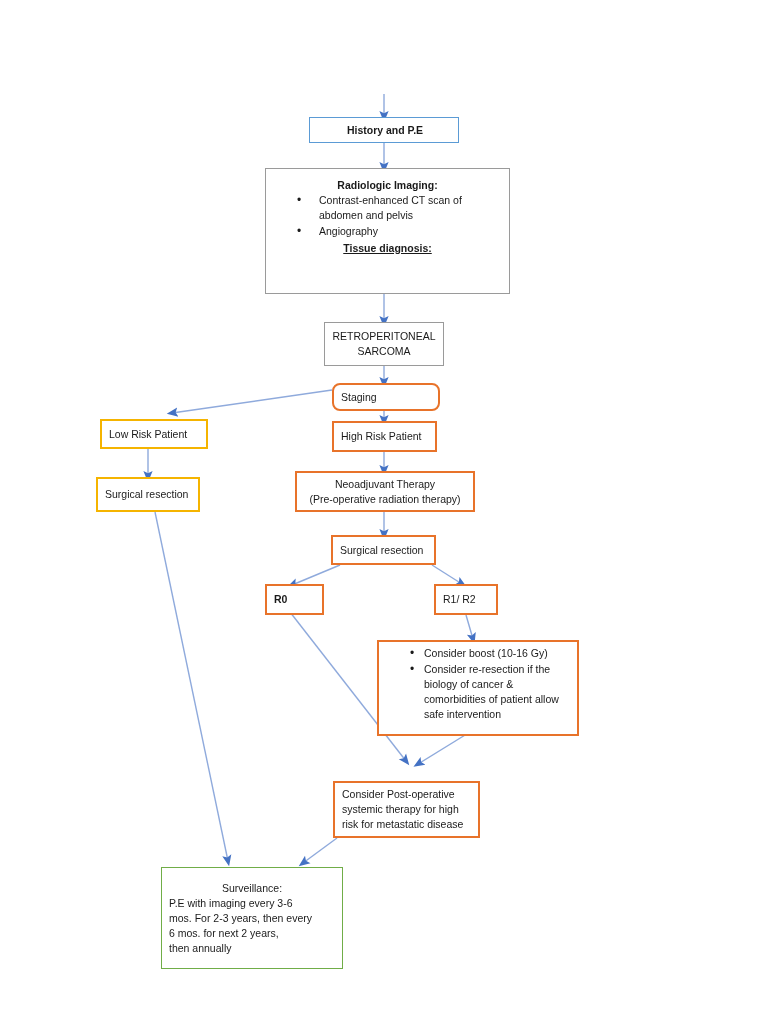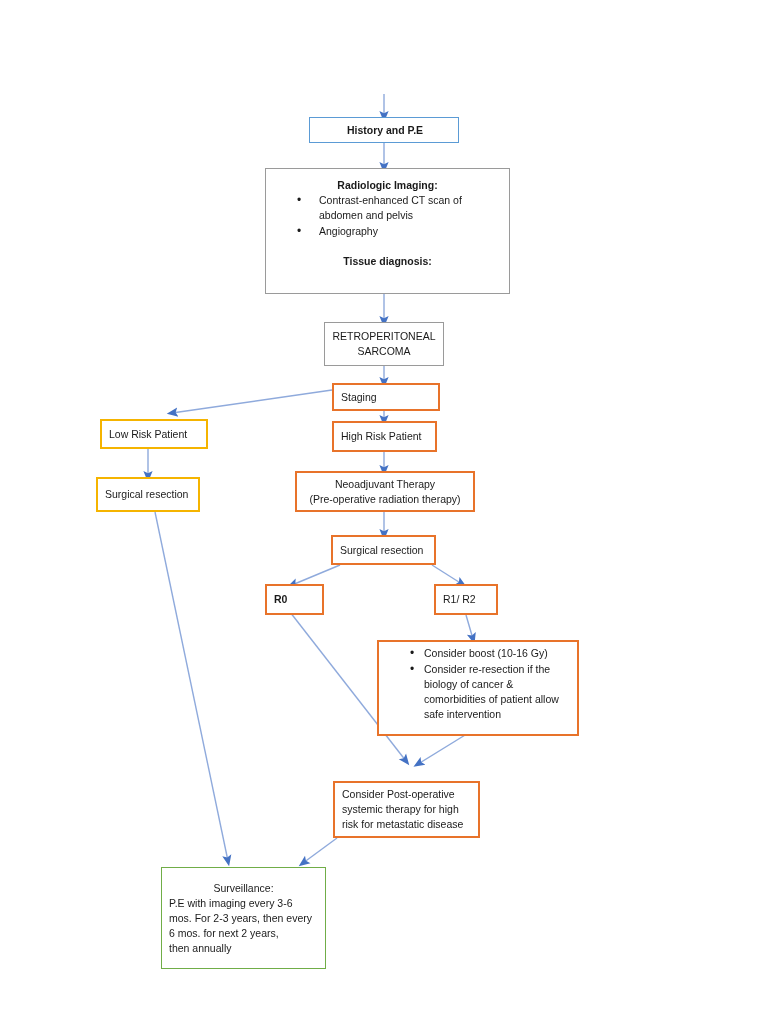--- a/index.html
+++ b/index.html
@@ -106,29 +106,29 @@
   <div class="node center b-blue" style="left:309px; top:117px; width:150px; height:26px;padding-left:9px;">
     <span class="line bold">History and P.E</span>
   </div>
 
   <div class="node center b-gray" style="left:265px; top:168px; width:245px; height:126px; justify-content:flex-start; padding-top:9px;">
     <span class="hdr">Radiologic Imaging:</span>
     <ul class="bullets">
       <li>Contrast-enhanced CT scan of abdomen and pelvis</li>
       <li>Angiography</li>
     </ul>
-    <span class="hdr indent" style="margin-top:14px;">Tissue diagnosis:</span>
+    <span class="hdr indent" style="margin-top:1px;text-decoration:underline;">Tissue diagnosis:</span>
   </div>
 
   <div class="node center b-gray" style="left:324px; top:322px; width:120px; height:44px;">
     <span class="line">RETROPERITONEAL</span>
     <span class="line">SARCOMA</span>
   </div>
 
-  <div class="node left b-orange" style="left:332px; top:383px; width:108px; height:28px;">
+  <div class="node left b-orange" style="left:332px; top:383px; width:108px; height:28px;border-radius:8px;">
     <span class="line">Staging</span>
   </div>
 
   <div class="node left b-amber" style="left:100px; top:419px; width:108px; height:30px;">
     <span class="line">Low Risk Patient</span>
   </div>
 
   <div class="node left b-orange" style="left:332px; top:421px; width:105px; height:31px;">
     <span class="line">High Risk Patient</span>
   </div>
@@ -160,21 +160,21 @@
       <li style="padding-left:38px;">Consider re-resection if the biology of cancer &amp; comorbidities of patient allow safe intervention</li>
     </ul>
   </div>
 
   <div class="node left b-orange" style="left:333px; top:781px; width:147px; height:57px;">
     <span class="line">Consider Post-operative</span>
     <span class="line">systemic therapy for high</span>
     <span class="line">risk for metastatic disease</span>
   </div>
 
-  <div class="node left b-green" style="left:161px; top:867px; width:165px; height:102px; justify-content:flex-start; padding-top:13px;">
+  <div class="node left b-green" style="left:161px; top:867px; width:182px; height:102px; justify-content:flex-start; padding-top:13px;">
     <span class="line" style="align-self:center;">Surveillance:</span>
     <span class="line">P.E with imaging every 3-6</span>
     <span class="line">mos. For 2-3 years, then every</span>
     <span class="line">6 mos. for next 2 years,</span>
     <span class="line">then annually</span>
   </div>
 
 </div>
 
 </body></html>

